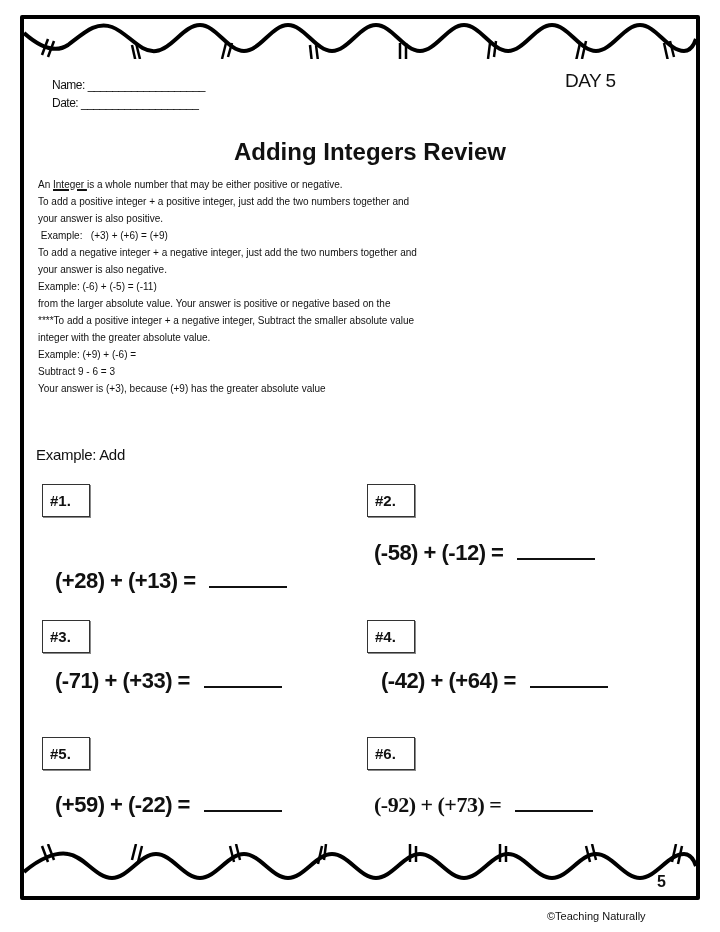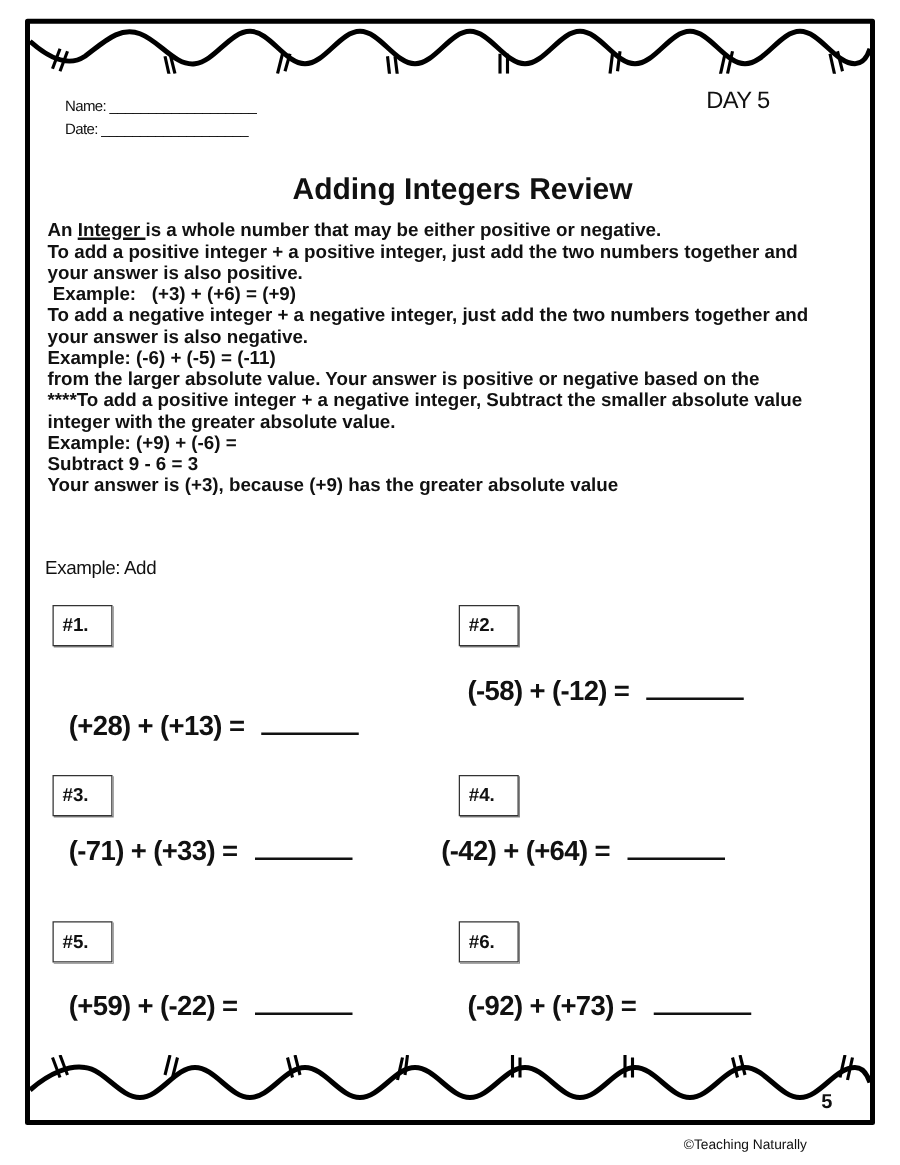--- a/index.html
+++ b/index.html
@@ -4,21 +4,21 @@
 <style>
   html, body { margin:0; padding:0; background:#ffffff; }
   body { width:720px; height:932px; position:relative; overflow:hidden; font-family:"Liberation Sans", sans-serif; color:#111; }
   .frame { position:absolute; left:20px; top:15px; width:672px; height:877px; border:4px solid #000; border-radius:2px; box-sizing:content-box; }
   .wave { position:absolute; left:24px; width:672px; height:40px; }
   .wave.top { top:19px; }
   .wave.bottom { top:844px; }
   .hdr-label { position:absolute; left:52px; font-size:12px; letter-spacing:-0.5px; }
   .day { position:absolute; left:565px; top:70px; font-size:19px; letter-spacing:-0.5px; }
   .title { position:absolute; left:0; width:740px; top:138px; text-align:center; font-size:24px; font-weight:bold; }
-  .body { position:absolute; left:38px; top:176px; width:650px; font-size:15px; line-height:17px; font-weight:bold; }
+  .body { position:absolute; left:38px; top:176px; width:650px; font-size:10px; line-height:17px; font-weight:normal; }
   .body div { white-space:nowrap; }
   .body u { text-decoration:underline; text-decoration-thickness:2px; }
   .practice { position:absolute; left:36px; top:446px; font-size:15px; letter-spacing:-0.3px; }
   .pbox { position:absolute; width:48px; height:33px; border:1px solid #333; box-shadow:1px 1px 0 #888; font-weight:bold; font-size:15px; display:flex; align-items:center; padding-left:7px; box-sizing:border-box; }
   .eq { position:absolute; font-size:22px; font-weight:bold; letter-spacing:-0.5px; white-space:nowrap; }
   .blank { display:inline-block; width:78px; border-bottom:2px solid #111; margin-left:14px; height:18px; vertical-align:baseline; }
   .pagenum { position:absolute; left:657px; top:873px; font-size:16px; font-weight:bold; }
   .copyright { position:absolute; left:547px; top:910px; font-size:11px; }
 </style>
 </head>
@@ -75,27 +75,27 @@
 <div class="pbox" style="left:42px; top:484px;">#1.</div>
 <div class="eq" style="left:55px; top:568px;"><span>(+28) + (+13) =</span><span class="blank"></span></div>
 
 <div class="pbox" style="left:367px; top:484px;">#2.</div>
 <div class="eq" style="left:374px; top:540px;text-align:right;"><span>(-58) + (-12) =</span><span class="blank"></span></div>
 
 <div class="pbox" style="left:42px; top:620px;">#3.</div>
 <div class="eq" style="left:55px; top:668px;"><span>(-71) + (+33) =</span><span class="blank"></span></div>
 
 <div class="pbox" style="left:367px; top:620px;">#4.</div>
-<div class="eq" style="left:353px; top:668px;"><span>(-42) + (+64) =</span><span class="blank"></span></div>
+<div class="eq" style="left:381px; top:668px;"><span>(-42) + (+64) =</span><span class="blank"></span></div>
 
 <div class="pbox" style="left:42px; top:737px;">#5.</div>
 <div class="eq" style="left:55px; top:792px;"><span>(+59) + (-22) =</span><span class="blank"></span></div>
 
 <div class="pbox" style="left:367px; top:737px;">#6.</div>
-<div class="eq" style="left:374px; top:792px;"><span>(-92) + (+73) =</span><span class="blank"></span></div>
+<div class="eq" style="left:374px; top:792px;font-family:Liberation Serif, serif;"><span>(-92) + (+73) =</span><span class="blank"></span></div>
 
 <svg class="wave bottom" viewBox="0 0 672 40">
   <path d="M0,28 C16,14 32,8 44,10 C60,12 72,34 88,34 C104,34 116,10 132,10 C148,10 160,34 176,34 C192,34 204,10 220,10 C236,10 248,34 264,34 C280,34 292,10 308,10 C324,10 336,34 352,34 C368,34 380,10 396,10 C412,10 424,34 440,34 C456,34 468,10 484,10 C500,10 512,34 528,34 C544,34 556,10 572,10 C588,10 600,34 616,34 C632,34 644,10 660,10 C666,10 670,16 672,22" fill="none" stroke="#000" stroke-width="4"></path>
   <g stroke="#000" stroke-width="2.5">
     <line x1="18" y1="2" x2="24" y2="18"></line>
       <line x1="24" y1="0" x2="30" y2="16"></line>
     <line x1="108" y1="16" x2="112" y2="0"></line>
       <line x1="114" y1="18" x2="118" y2="2"></line>
     <line x1="206" y1="2" x2="210" y2="18"></line>
       <line x1="212" y1="0" x2="216" y2="16"></line>

